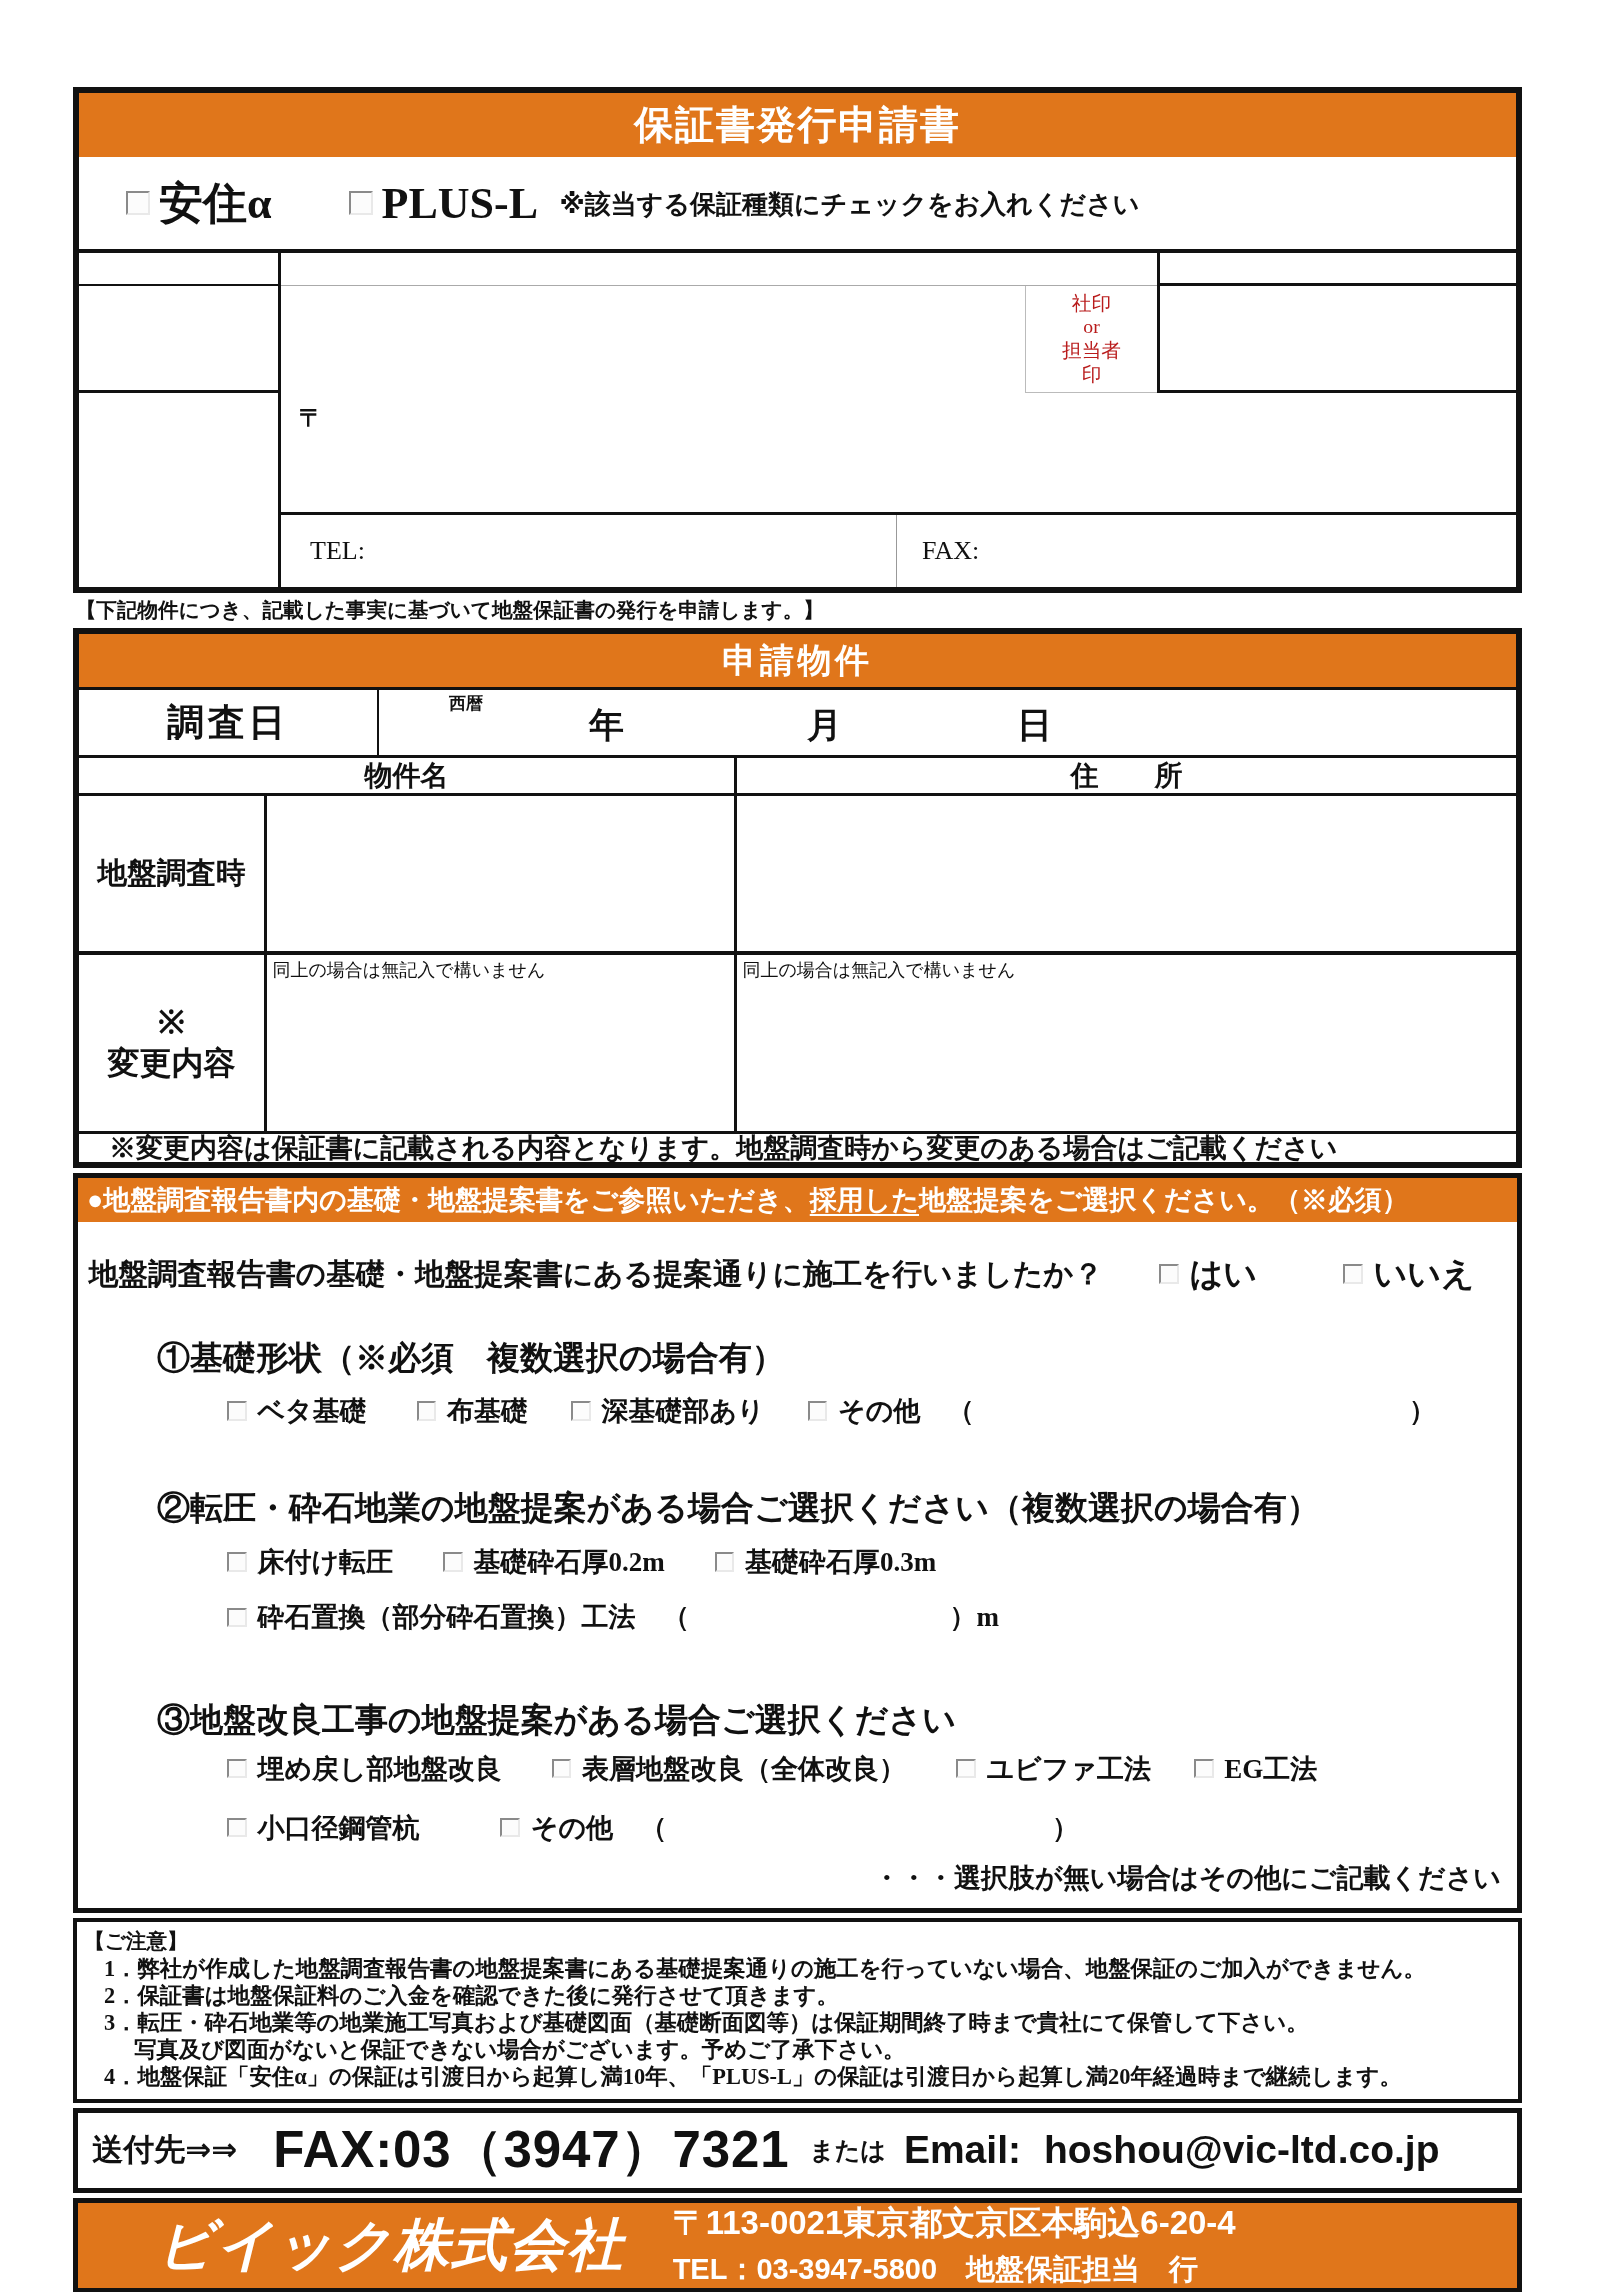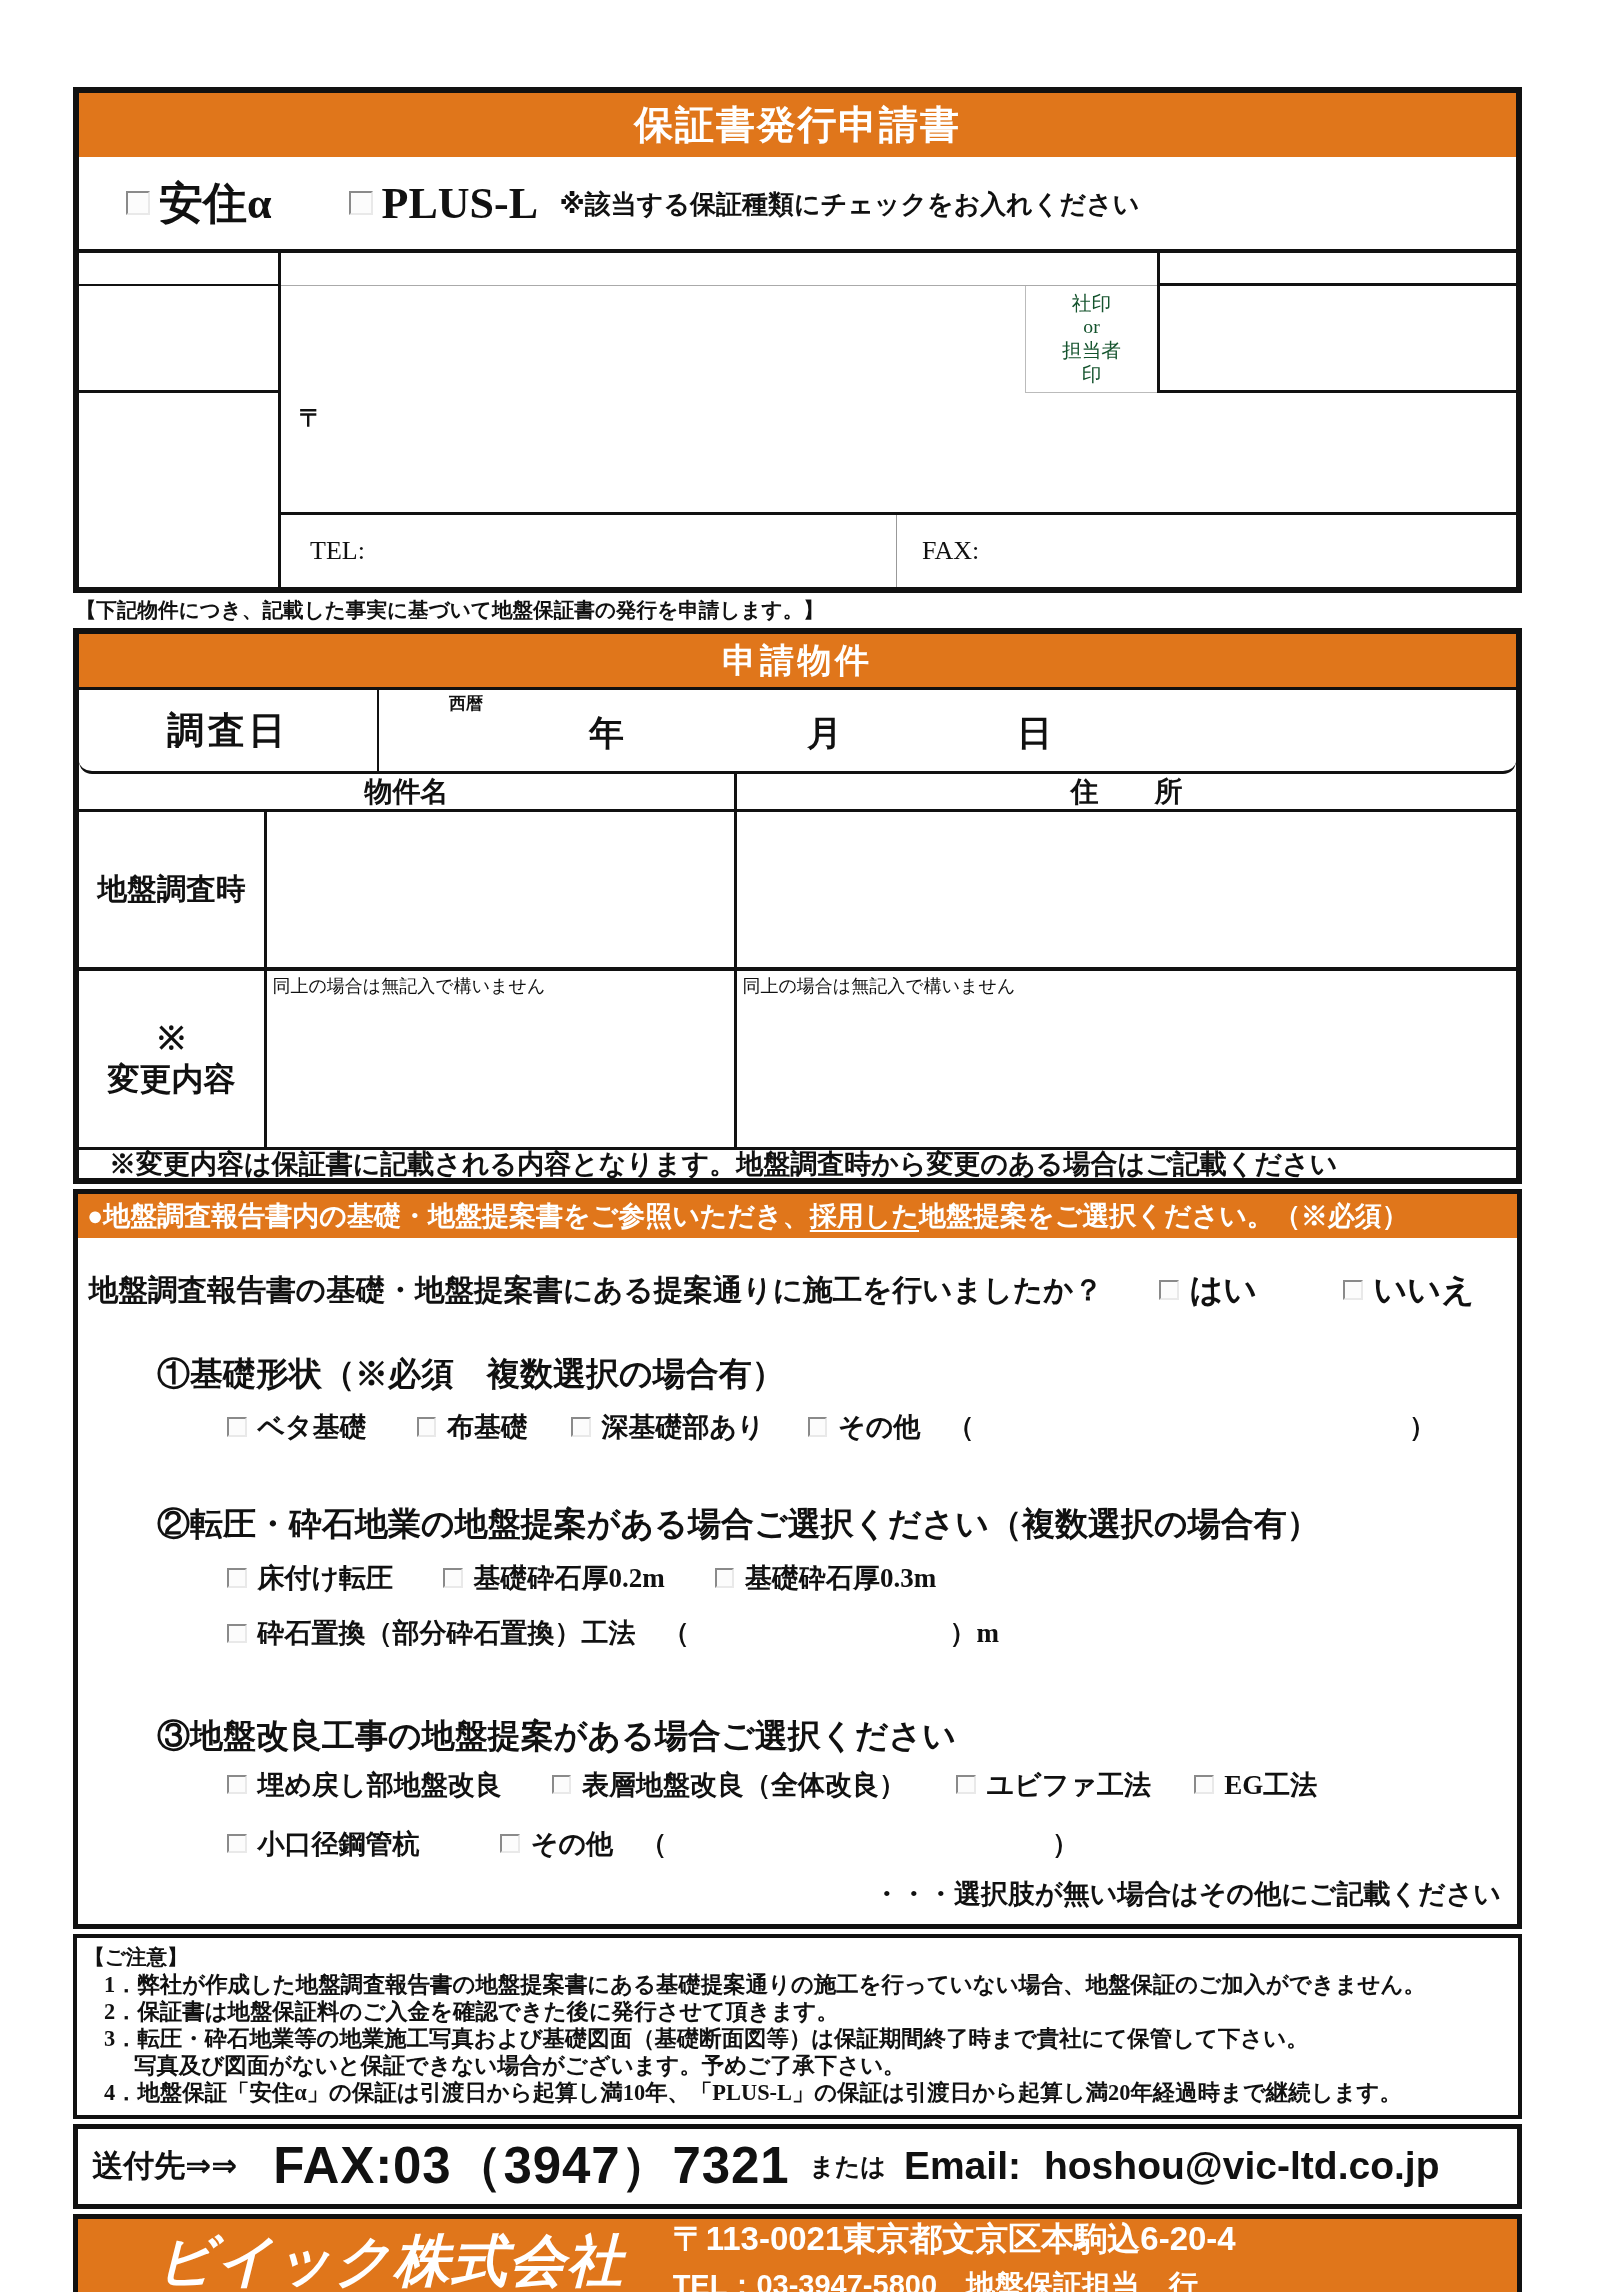--- a/index.html
+++ b/index.html
@@ -35,36 +35,36 @@
         font-size:19px; border-bottom:2.7px solid #111; }
   .c-furigana-value { grid-column:2/4; grid-row:1; border-bottom:0.9px solid #aaa; }
   .c-manager-header { grid-column:4; grid-row:1; border-left:3.6px solid #111; border-bottom:3.6px solid #111;
         font-size:27px; letter-spacing:5.4px; }
   .c-company-label { grid-column:1; grid-row:2; border-right:3.6px solid #111; border-bottom:3.6px solid #111;
         flex-direction:column; line-height:1.25; }
   .c-company-label .l1 { font-size:28px; }
   .c-company-label .l2 { font-size:23px; }
   .c-company-value { grid-column:2; grid-row:2; }
   .c-stamp { grid-column:3; grid-row:2; border-left:0.9px solid #bbb; border-bottom:0.9px solid #bbb;
-        color:#14532d; font-size:19.7px; flex-direction:column; line-height:1.2; }
+        color:#b91c1c; font-size:19.7px; flex-direction:column; line-height:1.2; }
   .c-manager-value { grid-column:4; grid-row:2; border-left:3.6px solid #111; border-bottom:3.6px solid #111; }
   .c-address-label { grid-column:1; grid-row:3/5; border-right:3.6px solid #111; font-size:29.6px; letter-spacing:1.8px; }
   .c-postal { grid-column:2/5; grid-row:3; border-bottom:3.6px solid #111; padding:9px 0 0 18px;
         font-size:24px; font-weight:bold; }
   .c-telfax { grid-column:2/5; grid-row:4; display:flex;border-radius:22px; }
   .tel-cell { width:616px; border-right:1.8px solid #999; display:flex; align-items:center;
         padding-left:29px; font-size:26px; }
   .fax-cell { flex:1; display:flex; align-items:center; padding-left:25px; font-size:26px; }
 
   .declaration { font-size:20.6px; margin:2.7px 0 4.5px 2.7px; }
 
   
   .block-b { border:6.3px solid #111; }
   .prop-header { height:56px; font-size:34px; letter-spacing:3.6px; border-bottom:3.6px solid #111; }
-  .sd-row { display:flex; height:84px; border-bottom:3.6px solid #111;border-radius:13px; }
+  .sd-row { display:flex; height:68px; border-bottom:3.6px solid #111; }
   .sd-label { width:300px; border-right:2.7px solid #111; font-size:37px; letter-spacing:3.6px; }
   .sd-value { flex:1; position:relative; }
   .sd-era { position:absolute; left:70px; top:1.8px; font-size:17px; font-weight:bold; }
   .sd-unit { position:absolute; top:50%; transform:translateY(-44%); font-size:35px; font-weight:bold; }
   .u-year { left:210px; } .u-month { left:428px; } .u-day { left:638px; }
   .ph-row { display:flex; height:38px; border-bottom:3.6px solid #111; }
   .ph-name { width:658px; border-right:3.6px solid #111; font-size:28px; }
   .ph-addr { flex:1; font-size:28px; }
   .sr-row { display:flex; height:159px; border-bottom:4.5px solid #111; }
   .sr-label { width:188px; border-right:3.6px solid #111; font-size:29.6px; }

